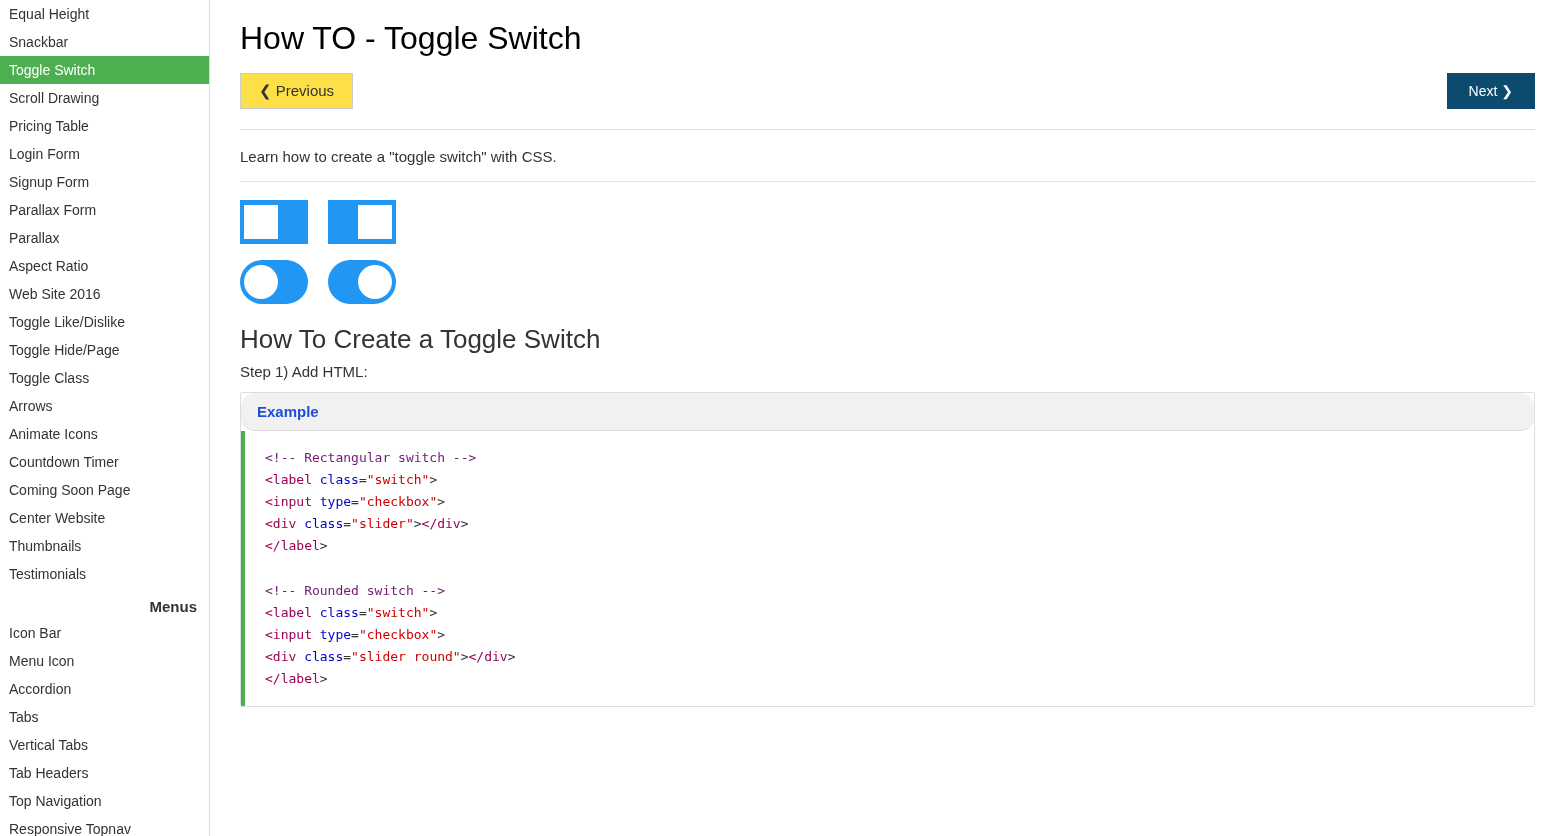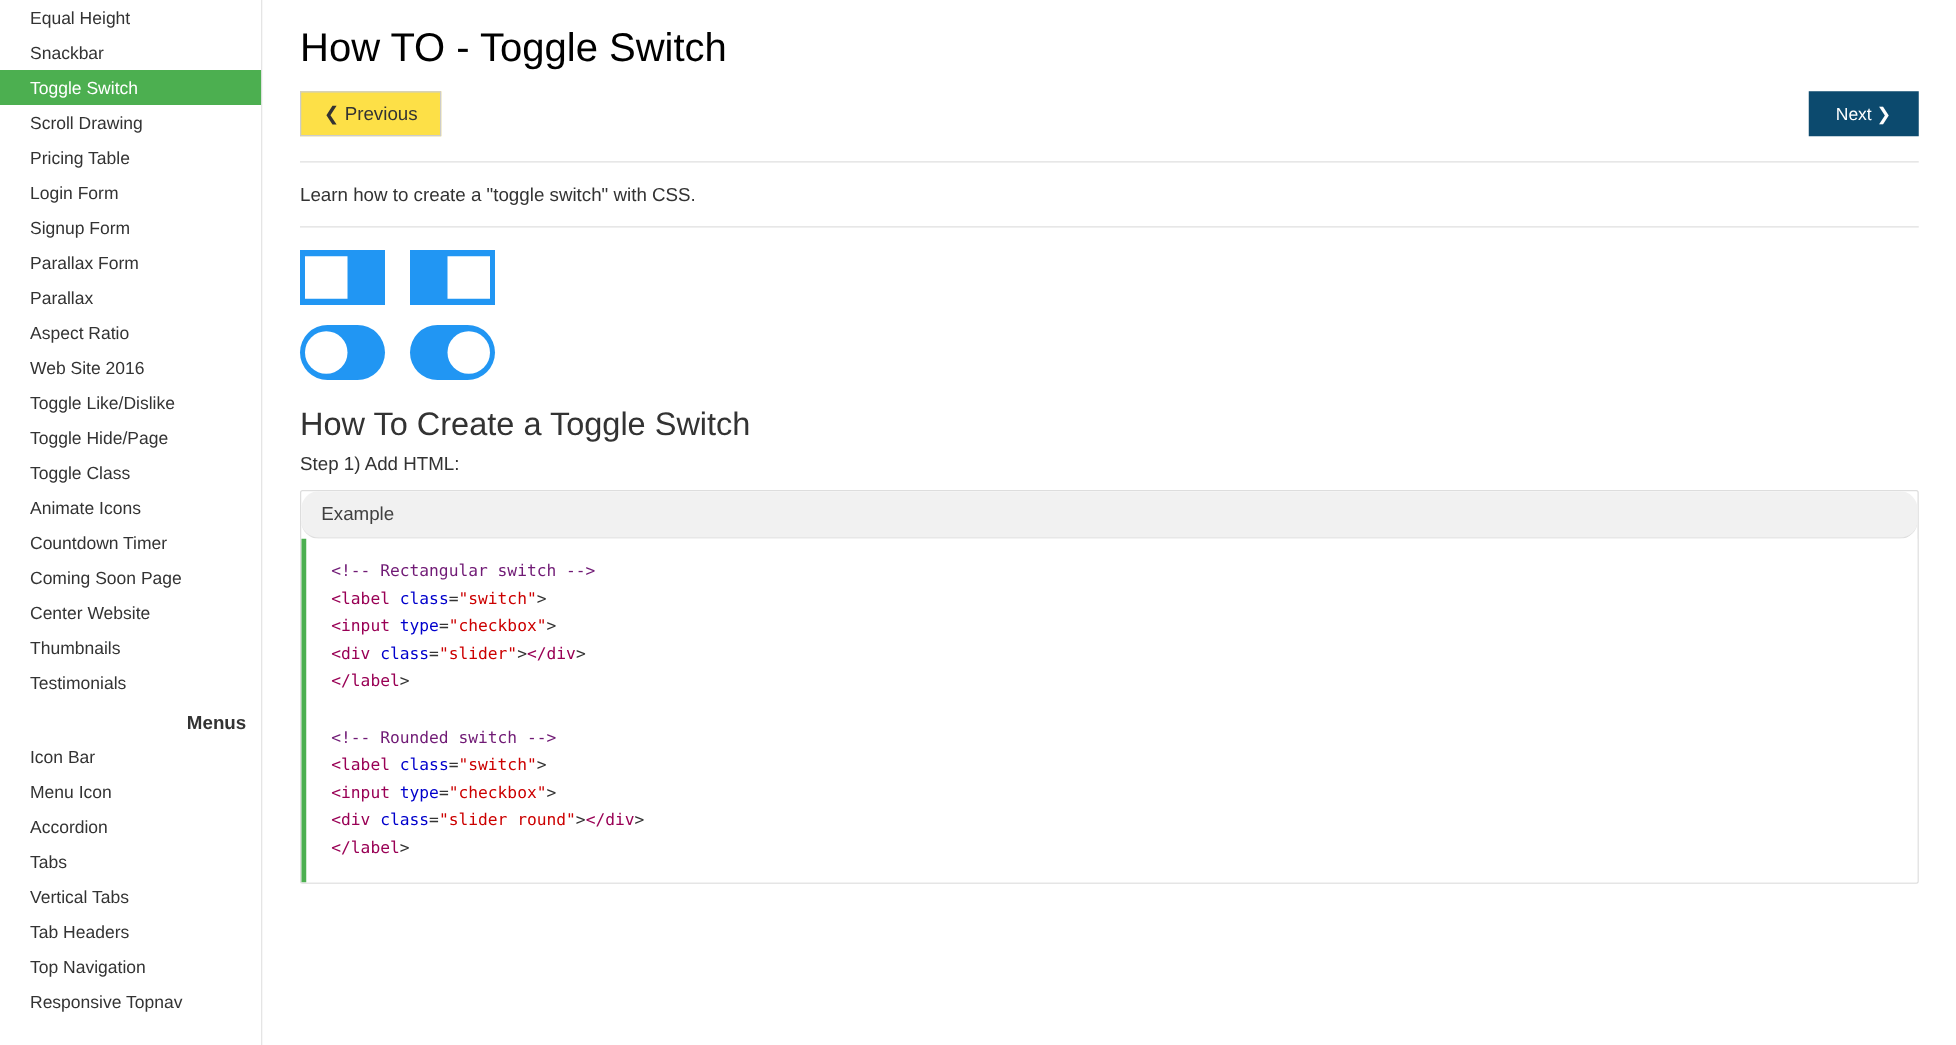--- a/index.html
+++ b/index.html
@@ -9,21 +9,21 @@
     #sidebar {
       width: 210px;
       min-width: 210px;
       background: #fff;
       border-right: 1px solid #ddd;
       overflow-y: auto;
       height: 100vh;
     }
     .sidebar-item {
       display: block;
-      padding: 6px 24px;
+      padding: 6px 9px;
       cursor: pointer;
       color: #333;
       text-decoration: none;
       white-space: nowrap;
     }
     .sidebar-item.active { background: #4caf50; color: #fff; }
     .sidebar-section-label {
       padding: 10px 12px 4px 12px;
       font-weight: bold;
       font-size: 15px;
@@ -145,22 +145,22 @@
     
     .example-box {
       border: 1px solid #ddd;
       border-radius: 2px;
       overflow: hidden;
     }
     .example-header {
       background: #f1f1f1;
       padding: 10px 16px;
       font-size: 15px;
-      font-weight: normal;
-      color: #404040;
+      font-weight: bold;
+      color: #1d4ed8;
       border-bottom: 1px solid #ddd;
       border-radius: 14px;
     }
     .example-body {
       background: #fff;
       padding: 16px 20px;
       border-left: 4px solid #4caf50;
       font-family: monospace;
       font-size: 13px;
       line-height: 1.7;
@@ -183,20 +183,21 @@
       <div class="sidebar-item">Pricing Table</div>
       <div class="sidebar-item">Login Form</div>
       <div class="sidebar-item">Signup Form</div>
       <div class="sidebar-item">Parallax Form</div>
       <div class="sidebar-item">Parallax</div>
       <div class="sidebar-item">Aspect Ratio</div>
       <div class="sidebar-item">Web Site 2016</div>
       <div class="sidebar-item">Toggle Like/Dislike</div>
       <div class="sidebar-item">Toggle Hide/Page</div>
       <div class="sidebar-item">Toggle Class</div>
+      <div class="sidebar-item">Arrows</div>
       <div class="sidebar-item">Animate Icons</div>
       <div class="sidebar-item">Countdown Timer</div>
       <div class="sidebar-item">Coming Soon Page</div>
       <div class="sidebar-item">Center Website</div>
       <div class="sidebar-item">Thumbnails</div>
       <div class="sidebar-item">Testimonials</div>
     </div>
   <div class="sidebar-section-label">Menus</div>
   <div id="sidebar-menu-items">
   <div class="sidebar-item">Icon Bar</div>

